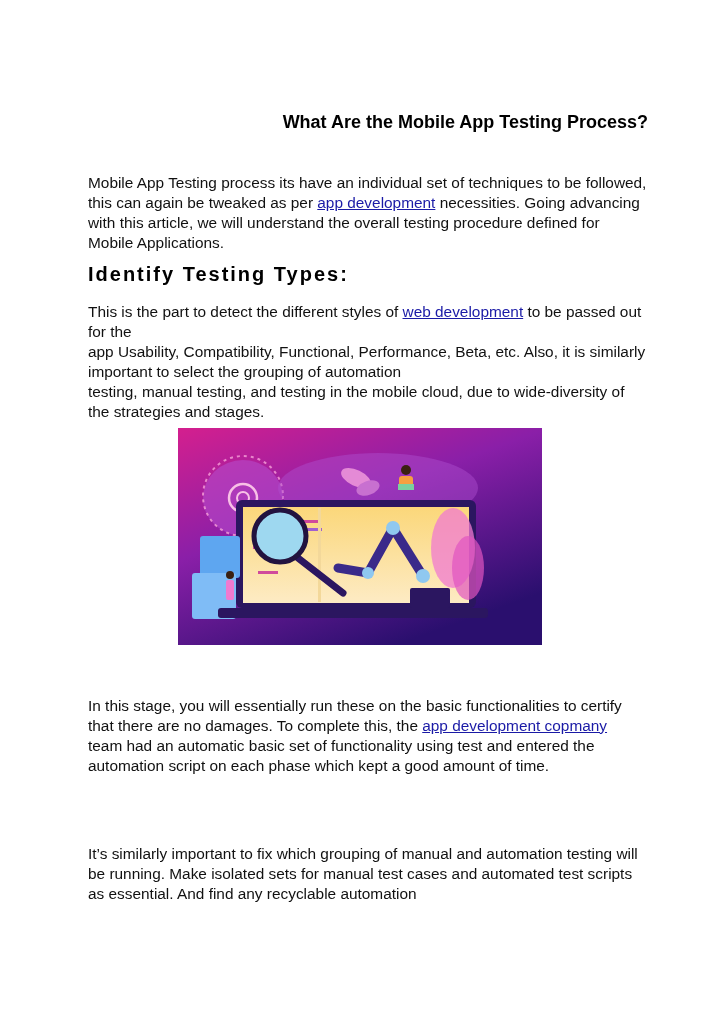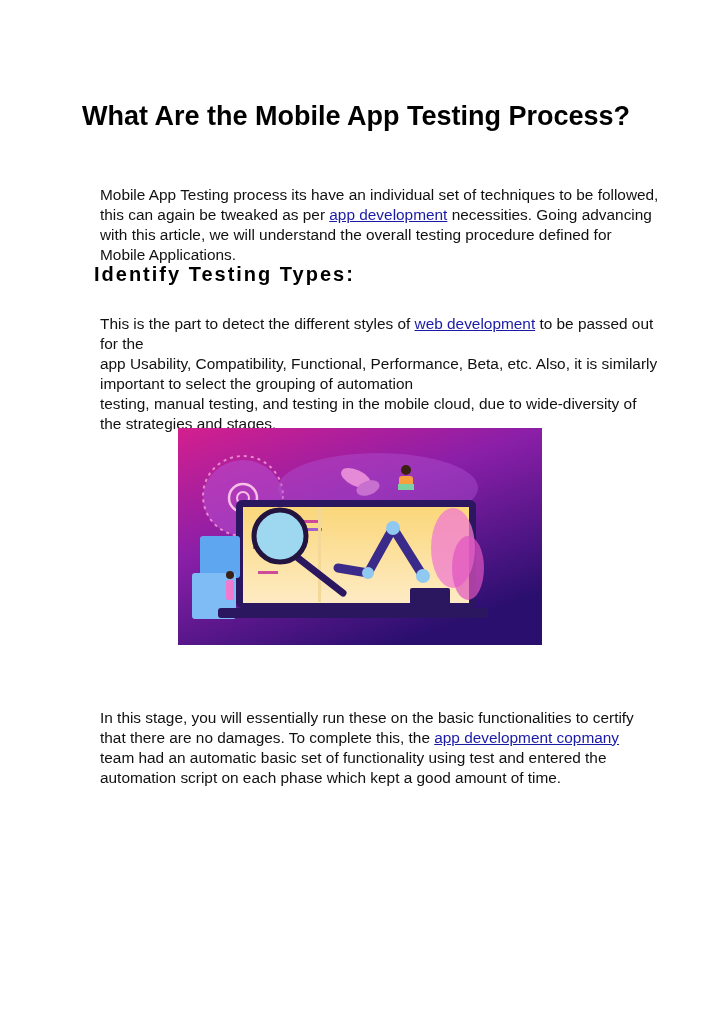--- a/index.html
+++ b/index.html
@@ -1,33 +1,33 @@
 <!DOCTYPE html>
 <html><head>
   <meta charset="utf-8">
   <style>
     html, body { margin: 0; padding: 0; background: #ffffff; }
     body { width: 720px; height: 1018px; position: relative; overflow: hidden; font-family: "Liberation Sans", sans-serif; color: #111; }
     .page { position: absolute; left: 0; top: 0; width: 720px; height: 1018px; background: #fff; }
-    .title { position: absolute; left: 80px; width: 560px; top: 96px; text-align: left; font-weight: bold; font-size: 27px; line-height: 36px; color: #000; margin: 2px; }
-    .para { position: absolute; left: 88px; width: 560px; font-size: 15.4px; line-height: 20px; color: #111; margin: 12px; }
+    .title { position: absolute; left: 80px; width: 560px; top: 96px; text-align: right; font-weight: bold; font-size: 18px; line-height: 36px; color: #000; margin: 8px; }
+    .para { position: absolute; left: 88px; width: 560px; font-size: 15.4px; line-height: 20px; color: #111; margin: 0; }
     .h2 { position: absolute; left: 88px; font-weight: bold; font-size: 20px; letter-spacing: 2px; color: #000; margin: 0; line-height: 26px; }
     a.link { color: #1a1aa6; text-decoration: underline; }
     .hero { position: absolute; left: 178px; top: 428px; width: 364px; height: 217px; overflow: hidden; }
   </style>
 </head>
 <body>
 
 <div class="page">
 
   <h1 class="title">What Are the Mobile App Testing Process?</h1>
 
   <p class="para" style="top:173px;"><span>Mobile App Testing process its have an individual set of techniques to be followed, this can again be tweaked as per </span><a class="link" href="#">app development</a><span> necessities. Going advancing with this article, we will understand the overall testing procedure defined for Mobile Applications.</span></p>
 
-  <h2 class="h2" style="top:261px;margin-left:6px;">Identify Testing Types:</h2>
+  <h2 class="h2" style="top:261px;">Identify Testing Types:</h2>
 
   <p class="para" style="top:302px;"><span>This is the part to detect the different styles of </span><a class="link" href="#">web development</a><span> to be passed out for the</span><br><span>app Usability, Compatibility, Functional, Performance, Beta, etc. Also, it is similarly important to select the grouping of automation</span><br><span>testing, manual testing, and testing in the mobile cloud, due to wide-diversity of the strategies and stages.</span></p>
 
   <div class="hero">
     <svg width="364" height="217" viewBox="0 0 364 217" xmlns="http://www.w3.org/2000/svg">
       <defs>
         <linearGradient id="bg" x1="0" y1="0" x2="0.6" y2="1">
           <stop offset="0" stop-color="#d41f8e"></stop>
           <stop offset="0.45" stop-color="#8a1fa8"></stop>
           <stop offset="1" stop-color="#2a0f6e"></stop>
@@ -69,14 +69,15 @@
       <rect x="220" y="56" width="16" height="6" fill="#7ad0a0"></rect>
       <circle cx="52" cy="147" r="4" fill="#3a2010"></circle>
       <rect x="48" y="152" width="8" height="20" rx="2" fill="#f07ad0"></rect>
     </svg>
   </div>
 
 
   <p class="para" style="top:696px; width:556px;"><span> In this stage, you will essentially run these on the basic functionalities to certify that there are no damages. To complete this, the </span><a class="link" href="#">app development copmany</a><span> team had an automatic basic set of functionality using test and entered the automation script on each phase which kept a good amount of time.</span></p>
 
 
+  <p class="para" style="top:844px;">It’s similarly important to fix which grouping of manual and automation testing will be running. Make isolated sets for manual test cases and automated test scripts as essential. And find any recyclable automation</p>
 
 </div>
 
 </body></html>

